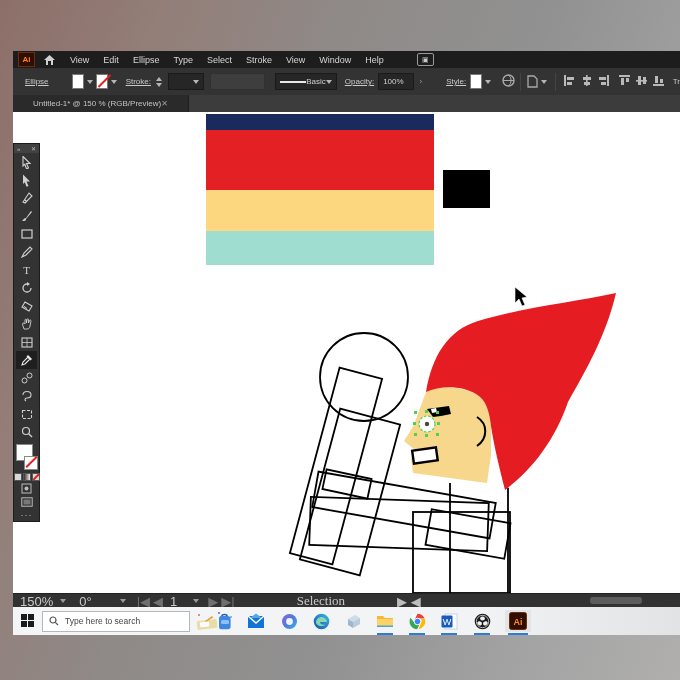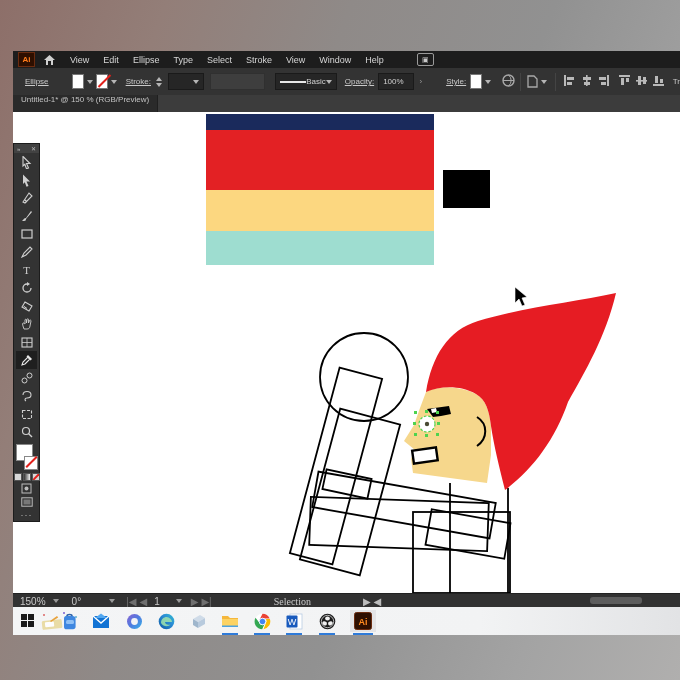--- a/index.html
+++ b/index.html
@@ -17,41 +17,41 @@
   #arrange-icon{margin-left:26px;width:15px;height:11px;border:1px solid #9a9a9a;border-radius:2px;display:flex;align-items:center;justify-content:center;color:#c8c8c8;font-size:7px;}
   #controlbar{left:13px;top:68px;width:667px;height:27px;background:#333333;display:flex;align-items:center;color:#c9c9c9;font-size:8px;overflow:hidden;border-bottom:1px solid #242424;}
   .swatch{width:13px;height:13px;background:#fff;border:1px solid #777;position:relative;}
   .noneslash:after{content:"";position:absolute;left:-1px;top:5px;width:17px;height:2px;background:#e2211c;transform:rotate(-45deg);}
   .caret{width:0;height:0;border-left:3px solid transparent;border-right:3px solid transparent;border-top:4px solid #b5b5b5;margin:0 3px;}
   .ulab{text-decoration:underline;}
   .darkfield{background:#262626;border:1px solid #1a1a1a;height:15px;display:flex;align-items:center;padding:0 4px;color:#cfcfcf;}
   .sep{width:1px;height:18px;background:#444;margin:0 5px;}
   .alicon{margin:0 3px;}
   #tabbar{left:13px;top:95px;width:667px;height:17px;background:#3c3c3c;display:flex;}
-  #doc-tab{background:#2a2a2a;height:100%;display:flex;align-items:center;padding:0 8px;color:#c3c3c3;font-size:8px;gap:8px;border-right:1px solid #1f1f1f;flex-direction:column;}
+  #doc-tab{background:#2a2a2a;height:100%;display:flex;align-items:center;padding:0 20px;color:#c3c3c3;font-size:8px;border-right:1px solid #1f1f1f;}
   #doc-tab .x{color:#9a9a9a;font-size:8px;}
   
   #canvas{left:13px;top:112px;width:667px;height:481px;background:#ffffff;overflow:hidden;}
   #art{position:absolute;left:0;top:0;}
   
   #toolpanel{left:13px;top:143px;width:25px;background:#333333;border:1px solid #1c1c1c;display:flex;flex-direction:column;align-items:center;z-index:5;}
   #tp-head{width:100%;height:9px;background:#424242;display:flex;justify-content:space-between;align-items:center;font-size:6px;color:#bdbdbd;padding:0 3px;box-sizing:border-box;}
   .tool{width:21px;height:18px;display:flex;align-items:center;justify-content:center;color:#cfcfcf;}
   .tool.active{background:#1f1f1f;}
   .tool svg{display:block;}
   #fillstroke{position:relative;width:22px;height:26px;margin:3px 0 2px;}
   #fs-fill{position:absolute;left:0;top:0;width:15px;height:15px;background:#fff;border:1px solid #888;}
   #fs-stroke{position:absolute;right:0;bottom:0;width:12px;height:12px;background:#fff;border:1px solid #888;}
   #fs-stroke:after{content:"";position:absolute;left:-1px;top:4px;width:15px;height:2px;background:#e2211c;transform:rotate(-45deg);}
   .tinyrow{display:flex;gap:1px;margin:1px 0;}
   .tinybtn{width:6px;height:6px;background:#d8d8d8;border:1px solid #555;position:relative;overflow:hidden;}
   .tinybtn.none:after{content:"";position:absolute;left:-2px;top:2px;width:10px;height:1.5px;background:#e2211c;transform:rotate(-45deg);}
   .moderow{color:#bdbdbd;font-size:8px;height:13px;display:flex;align-items:center;}
   
-  #statusbar{left:13px;top:593px;width:667px;height:14px;background:#323232;display:flex;align-items:center;color:#c9c9c9;font-size:10px;border-top:1px solid #222;}
+  #statusbar{left:13px;top:593px;width:667px;height:14px;background:#323232;display:flex;align-items:center;color:#c9c9c9;font-size:13px;border-top:1px solid #222;}
   #statusbar .grp{display:flex;align-items:center;}
   #statusbar .dim{color:#6f6f6f;}
   #hscroll{position:absolute;left:577px;top:3px;width:52px;height:7px;background:#5d5d5d;border-radius:3px;}
   
   #taskbar{left:13px;top:607px;width:667px;height:28px;background:linear-gradient(90deg,#f4f5f6 0%,#f2f3f4 70%,#e2e3e5 100%);display:flex;align-items:center;}
   #start-btn{width:14px;height:14px;margin-left:8px;display:grid;grid-template-columns:6px 6px;grid-template-rows:6px 6px;gap:1px;}
   #start-btn div{background:#1b1b1b;}
   #searchbox{margin-left:7px;width:148px;height:21px;background:#fff;border:1px solid #b6b7b8;display:flex;align-items:center;color:#454545;font-size:8.5px;gap:6px;padding-left:6px;box-sizing:border-box;}
   .tbi{width:20px;height:22px;display:flex;align-items:center;justify-content:center;position:relative;}
   .tbi.lit{background:#e4e4e6;}
@@ -351,20 +351,27 @@
   <span id="hscroll"></span>
 </div>
 
 <div id="taskbar" class="abs">
   <div id="start-btn">
       <div></div>
       <div></div>
       <div></div>
       <div></div>
     </div>
+  <div id="searchbox">
+    <svg width="10" height="10" viewBox="0 0 10 10">
+        <circle cx="4" cy="4" r="3" fill="none" stroke="#555" stroke-width="1.2"></circle>
+        <path d="M6.3,6.3 L9,9" stroke="#555" stroke-width="1.2"></path>
+      </svg>
+    <span>Type here to search</span>
+  </div>
   <div class="tbi" style="margin-left:4px;width:42px;">
     <svg width="40" height="22" viewBox="0 0 40 22">
       <rect x="2" y="10" width="20" height="9" rx="1.5" fill="#e9dca6" transform="rotate(-6 12 14)"></rect>
       <rect x="5" y="12" width="9" height="5" rx="0.8" fill="#fdfdfd" transform="rotate(-6 9 14)"></rect>
       <path d="M10,11 L17,6 L18.2,7.5 L11,12 Z" fill="#e8a33d"></path>
       <circle cx="4" cy="5" r="1" fill="#d66"></circle>
         <circle cx="24" cy="3" r="1" fill="#7a5fd0"></circle>
         <circle cx="36" cy="7" r="1" fill="#5fb0d0"></circle>
       <path d="M26,6 C24.8,6 24,7 24,8.4 L24,17 C24,18.4 25,19.3 26.4,19.3 L33,19.3 C34.6,19.3 35.6,18.3 35.6,16.8 L35.6,9 C35.6,7.2 34.4,6 32.6,6 Z" fill="#3f87e0"></path>
       <path d="M27,6 C27,4 32,4 32,6" stroke="#2d62a8" stroke-width="1.6" fill="none"></path>

